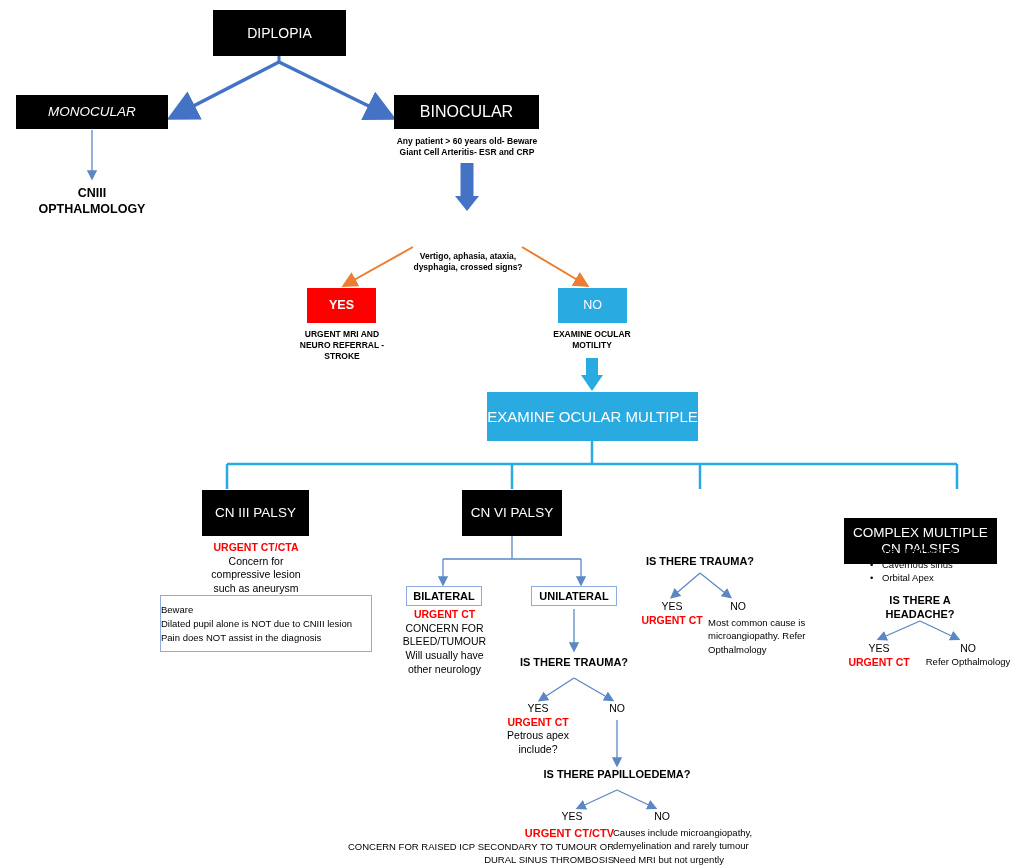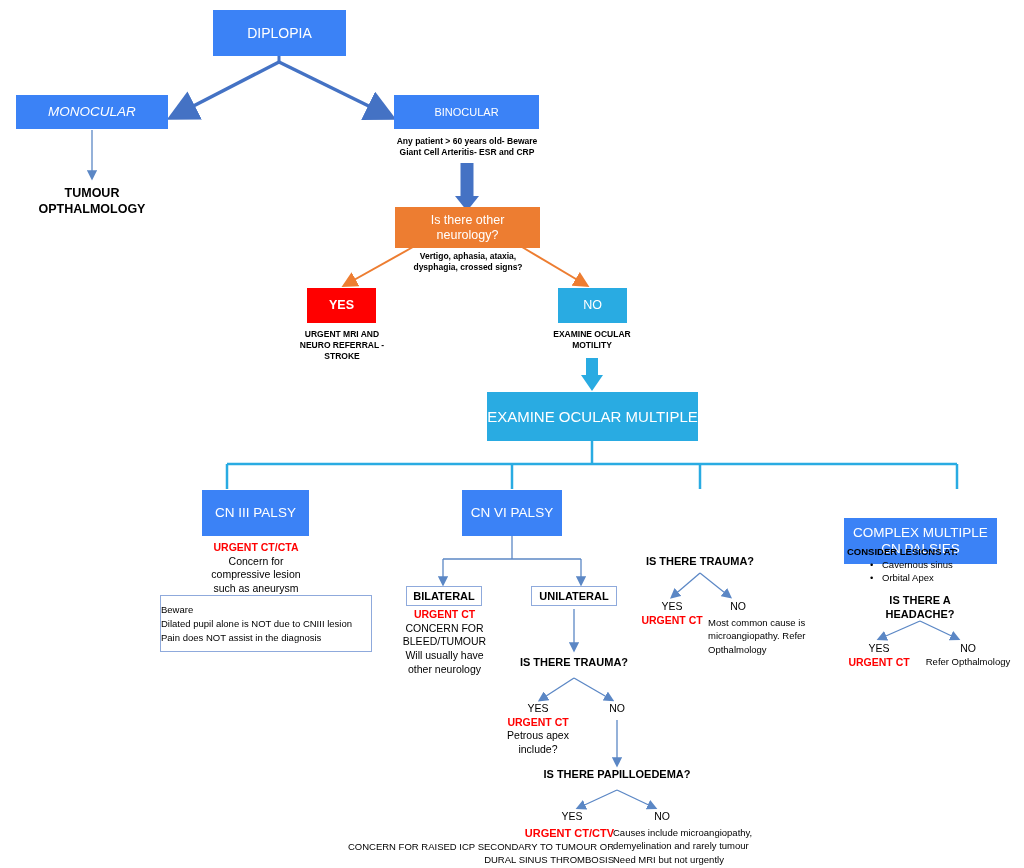--- a/index.html
+++ b/index.html
@@ -25,21 +25,21 @@
   .node {
     position: absolute;
     box-sizing: border-box;
     display: flex;
     align-items: center;
     justify-content: center;
     text-align: center;
     line-height: 1.15;
   }
   .box-blue {
-    background: #3b82f6;
+    background: #000000;
     color: #ffffff;
   }
   .box-orange {
     background: #ED7D31;
     color: #ffffff;
   }
   .box-red {
     background: #FF0000;
     color: #ffffff;
   }
@@ -146,38 +146,34 @@
   </svg>
 
   <div class="node box-blue" style="left:213px; top:10px; width:133px; height:46px; font-size:14px;">
     <span>DIPLOPIA</span>
   </div>
 
   <div class="node box-blue" style="left:16px; top:95px; width:152px; height:34px; font-size:13.5px;font-style:italic;">
     <span>MONOCULAR</span>
   </div>
 
-  <div class="node box-blue" style="left:394px; top:95px; width:145px; height:34px; font-size:11px;">
+  <div class="node box-blue" style="left:394px; top:95px; width:145px; height:34px; font-size:16px;">
     <span>BINOCULAR</span>
   </div>
 
   <div class="label center bold" style="left:22px; top:185px; width:140px; font-size:12.5px;">
-    <div>TUMOUR</div>
+    <div>CNIII</div>
     <div>OPTHALMOLOGY</div>
   </div>
 
   <div class="label center bold" style="left:387px; top:136px; width:160px; font-size:8.5px;">
     <div>Any patient &gt; 60 years old- Beware</div>
     <div>Giant Cell Arteritis- ESR and CRP</div>
   </div>
 
-  <div class="node box-orange" style="left:395px; top:207px; width:145px; height:41px; font-size:12.5px; flex-direction:column; justify-content:center;">
-    <div>Is there other</div>
-    <div>neurology?</div>
-  </div>
 
   <div class="label center bold" style="left:388px; top:251px; width:160px; font-size:8.5px;">
     <div>Vertigo, aphasia, ataxia,</div>
     <div>dysphagia, crossed signs?</div>
   </div>
 
   <div class="node box-red" style="left:307px; top:288px; width:69px; height:35px; font-size:12.5px; font-weight:bold;">
     <span>YES</span>
   </div>
 

